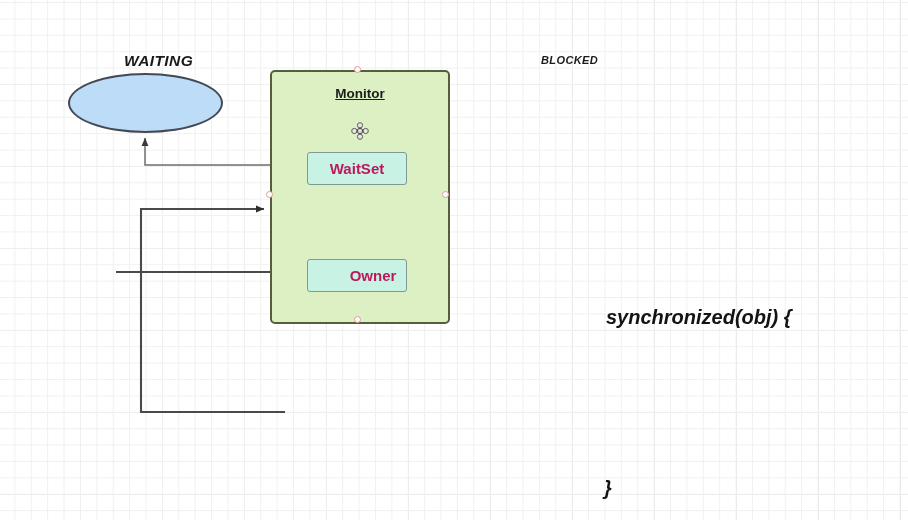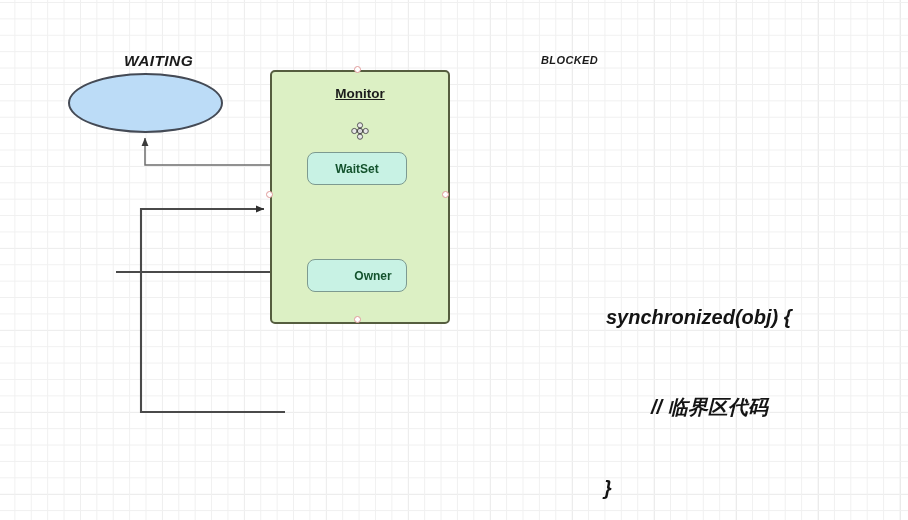--- a/index.html
+++ b/index.html
@@ -55,27 +55,27 @@
     font-size: 13.5px;
     color: #1c1c1c;
     text-decoration: underline;
   }
 
   .inner-box {
     position: absolute;
     box-sizing: border-box;
     background: #c8f2e4;
     border: 1.6px solid #7d9a90;
-    border-radius: 8px;
+    border-radius: 3px;
     display: flex;
     align-items: center;
     justify-content: center;
     font-weight: bold;
-    font-size: 12px;
-    color: #14532d;
+    font-size: 15px;
+    color: #be185d;
   }
 
   .markword-box {
     background: #ffef9e;
     border: 1.6px solid #9a8c35;
   }
 
   .thread-box {
     position: absolute;
     box-sizing: border-box;
@@ -193,17 +193,16 @@
 
   <div class="handle" style="left:354px; top:66px;"></div>
   <div class="handle" style="left:266px; top:191px;"></div>
   <div class="handle" style="left:442px; top:191px;"></div>
   <div class="handle" style="left:354px; top:316px;"></div>
 
 
 
   <div class="code-label" style="left:606px; top:306px;">synchronized(obj) {</div>
 
-  <div class="code-label" style="left:651px; top:394px;">// 临界区代码</div>
 
   <div class="code-label" style="left:604px; top:477px;">}</div>
 
 </div>
 
 </body></html>

